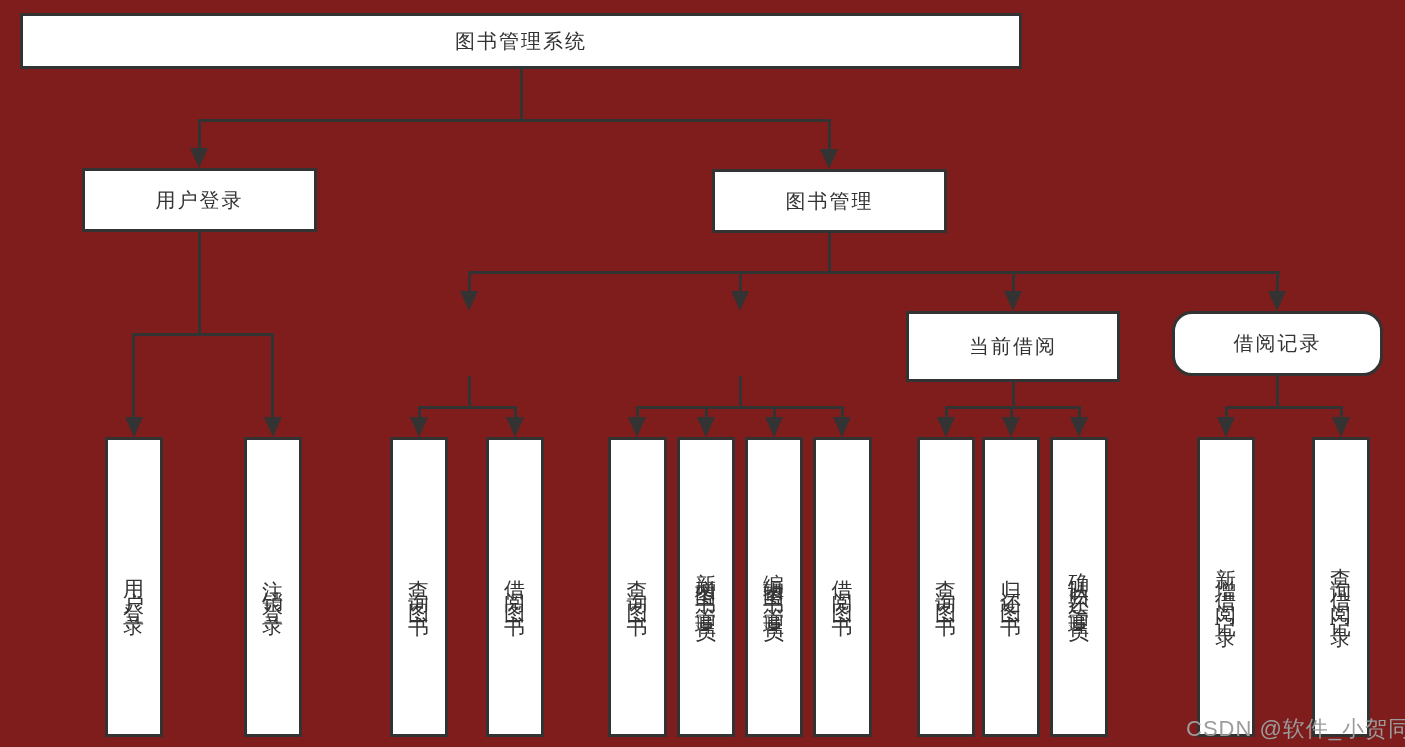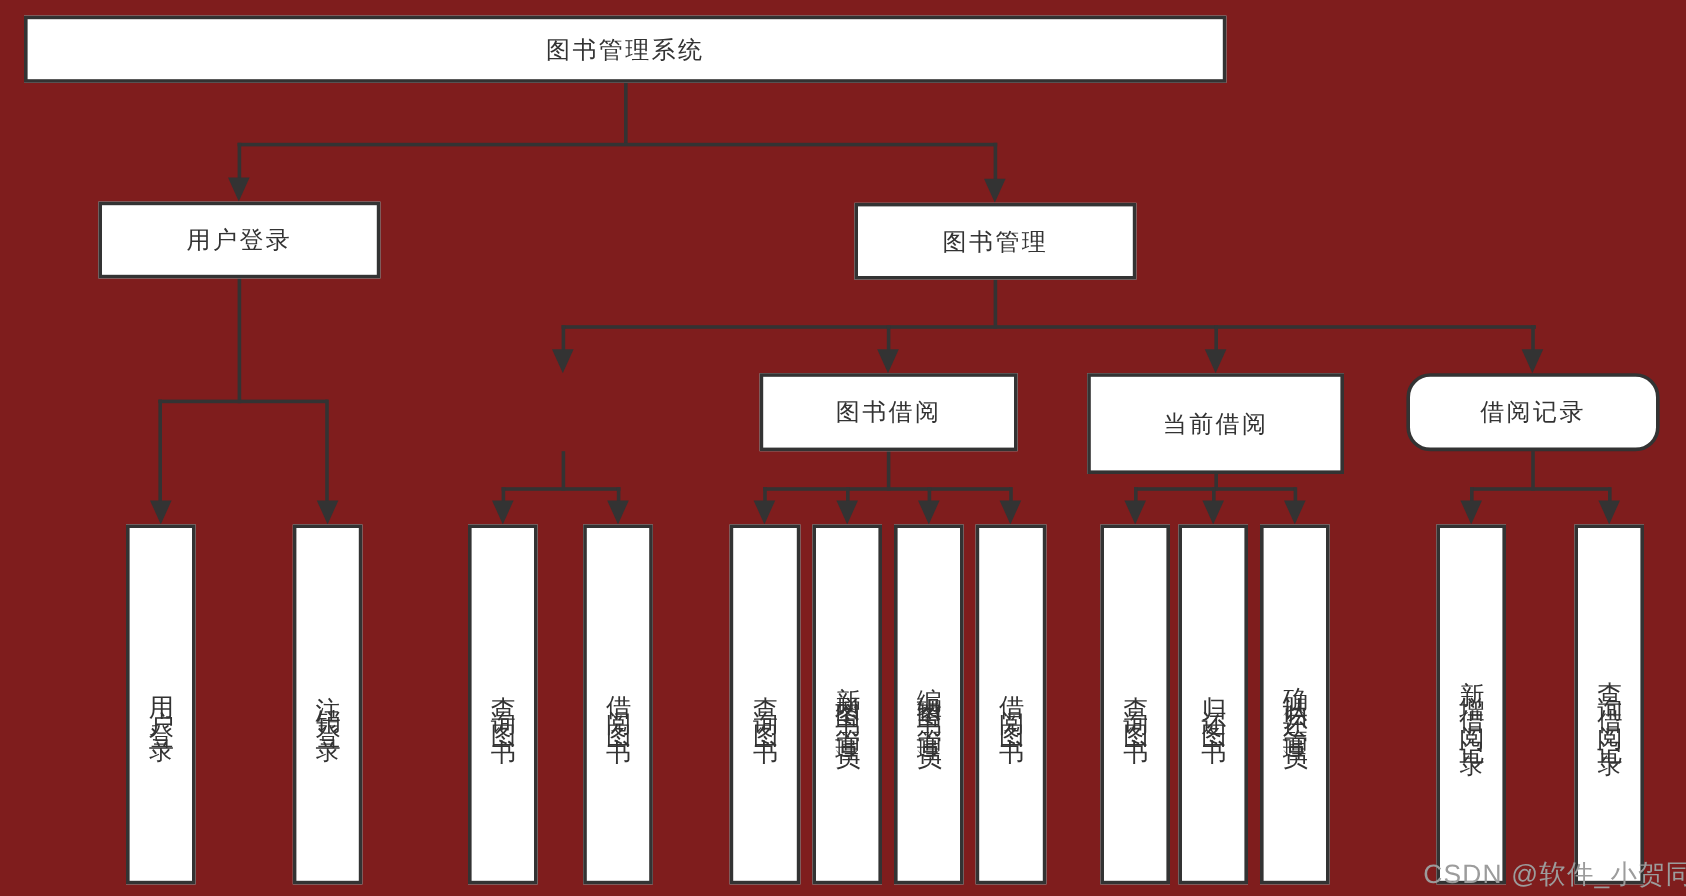--- a/index.html
+++ b/index.html
@@ -112,22 +112,21 @@
   <div class="hline" style="left:468px; top:271px; width:812px;"></div>
   <div class="stem" style="left:468px; top:271px; height:22px;"></div>
   <div class="arrow" style="left:460px; top:291px;"></div>
   <div class="stem" style="left:739px; top:271px; height:22px;"></div>
   <div class="arrow" style="left:731px; top:291px;"></div>
   <div class="stem" style="left:1012px; top:271px; height:22px;"></div>
   <div class="arrow" style="left:1004px; top:291px;"></div>
   <div class="stem" style="left:1276px; top:271px; height:22px;"></div>
   <div class="arrow" style="left:1268px; top:291px;"></div>
 
-  <div class="hbox" style="left:633px; top:311px; width:215px; height:65px;">图书借阅</div>
-  <div class="hbox" style="left:906px; top:311px; width:214px; height:84px;">当前借阅</div>
+  <div class="hbox" style="left:906px; top:311px; width:214px; height:71px;">当前借阅</div>
   <div class="hbox" style="left:1172px; top:311px; width:211px; height:65px;border-radius:20px;">借阅记录</div>
 
   <div class="vline" style="left:468px; top:376px; height:33px;"></div>
   <div class="hline" style="left:418px; top:406px; width:99px;"></div>
   <div class="stem" style="left:418px; top:406px; height:13px;"></div>
   <div class="arrow" style="left:410px; top:417px;"></div>
   <div class="stem" style="left:514px; top:406px; height:13px;"></div>
   <div class="arrow" style="left:506px; top:417px;"></div>
 
   <div class="vline" style="left:739px; top:376px; height:33px;"></div>

